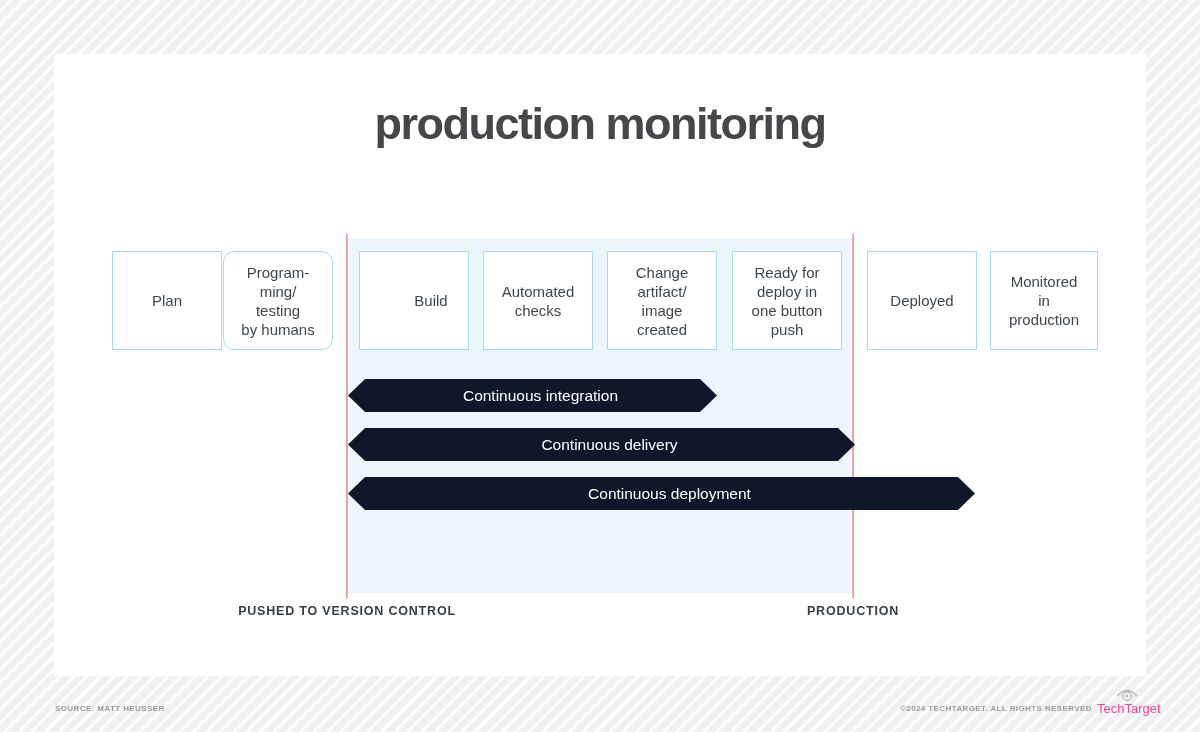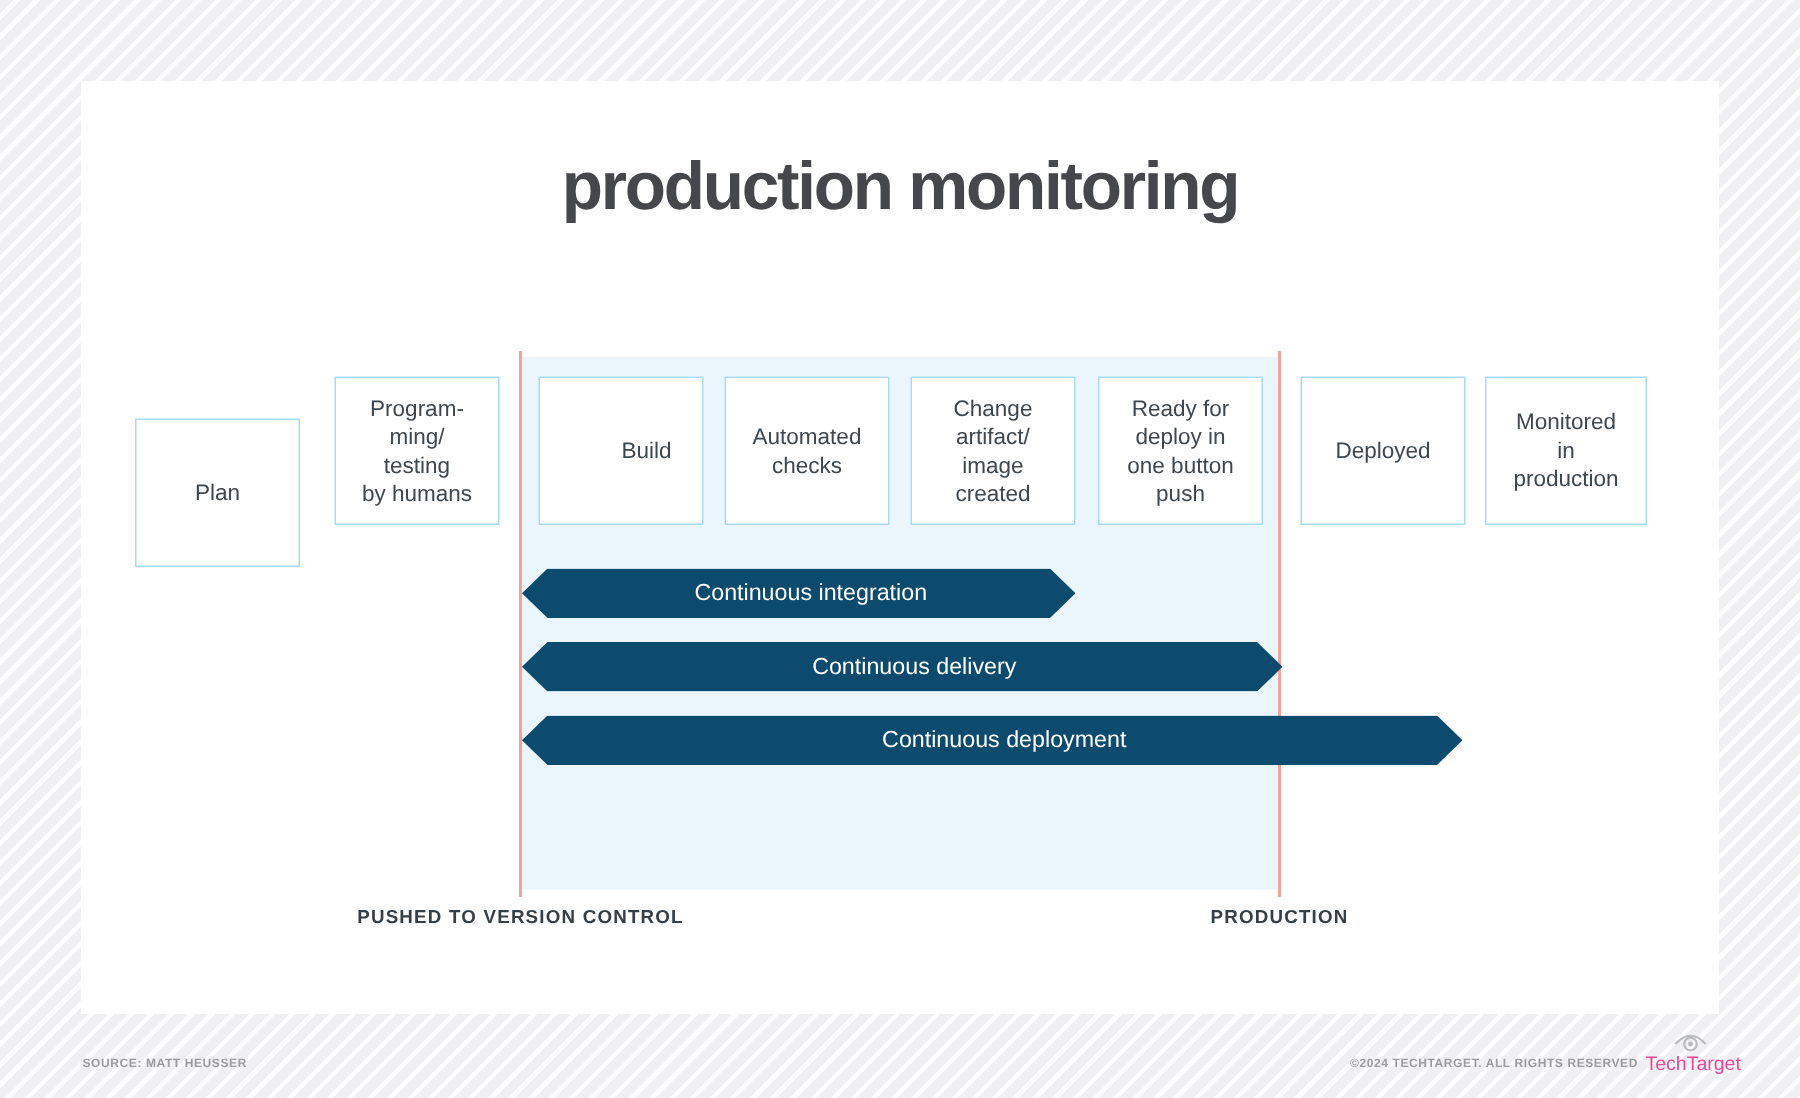--- a/index.html
+++ b/index.html
@@ -33,31 +33,31 @@
   .vline.left  { left:292px; }
   .vline.right { left:798px; }
   .stage {
     position:absolute; top:197px; height:99px; width:110px;
     background:#ffffff; border:1px solid #a7dbf2;
     display:flex; align-items:center; justify-content:center;
     text-align:center;
     font-size:15px; line-height:19px; color:#3e474e;
     white-space:pre-line;
   }
-  .s1 { left:36px;margin-top:28px; }
-  .s2 { left:169px; }
+  .s1 { left:58px; }
+  .s2 { left:169px;border-radius:11px; }
   .s3 { left:305px;padding-left:34px; }
   .s4 { left:429px; }
   .s5 { left:553px; }
   .s6 { left:678px; }
   .s7 { left:813px; }
   .s8 { left:936px; width:108px; }
   .arrow {
     position:absolute; left:294px; height:33px;
-    background:#0c4a6e;
+    background:#0f172a;
     clip-path:polygon(17px 0%, calc(100% - 17px) 0%, 100% 50%, calc(100% - 17px) 100%, 17px 100%, 0% 50%);
     display:flex; align-items:center; justify-content:center;
     color:#ffffff; font-size:15.5px;padding-left:16px;
   }
   .a1 { top:325px; width:369px; }
   .a2 { top:374px; width:507px; }
   .a3 { top:423px; width:627px; }
   .a4 { top:473px; width:750px; }
   .axis-label {
     position:absolute; top:550px; width:400px;

